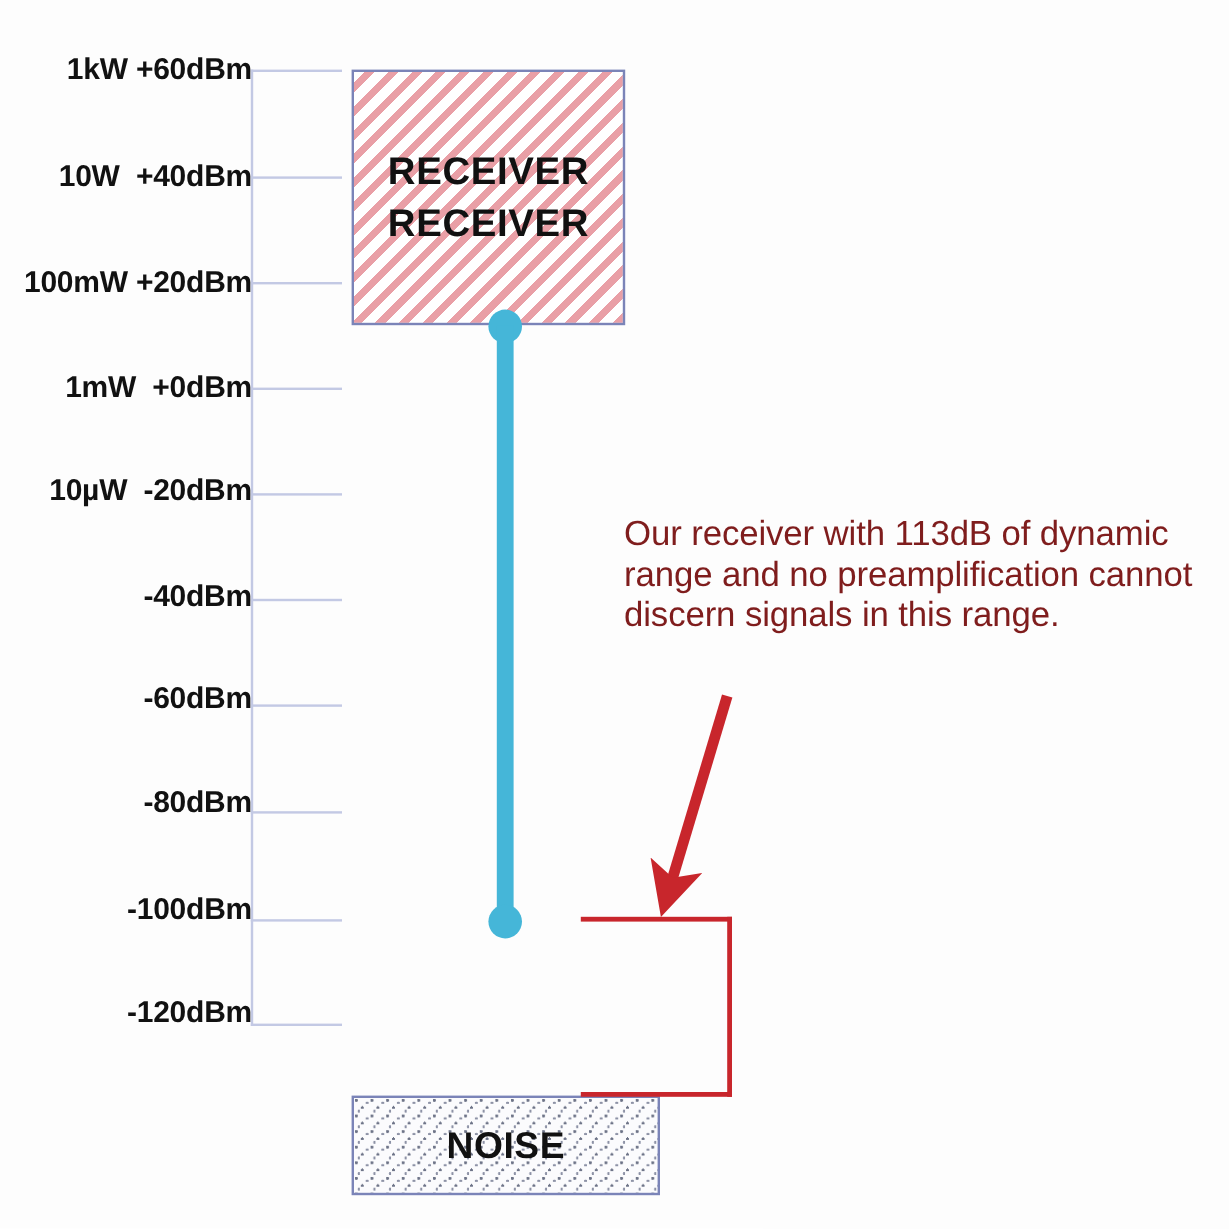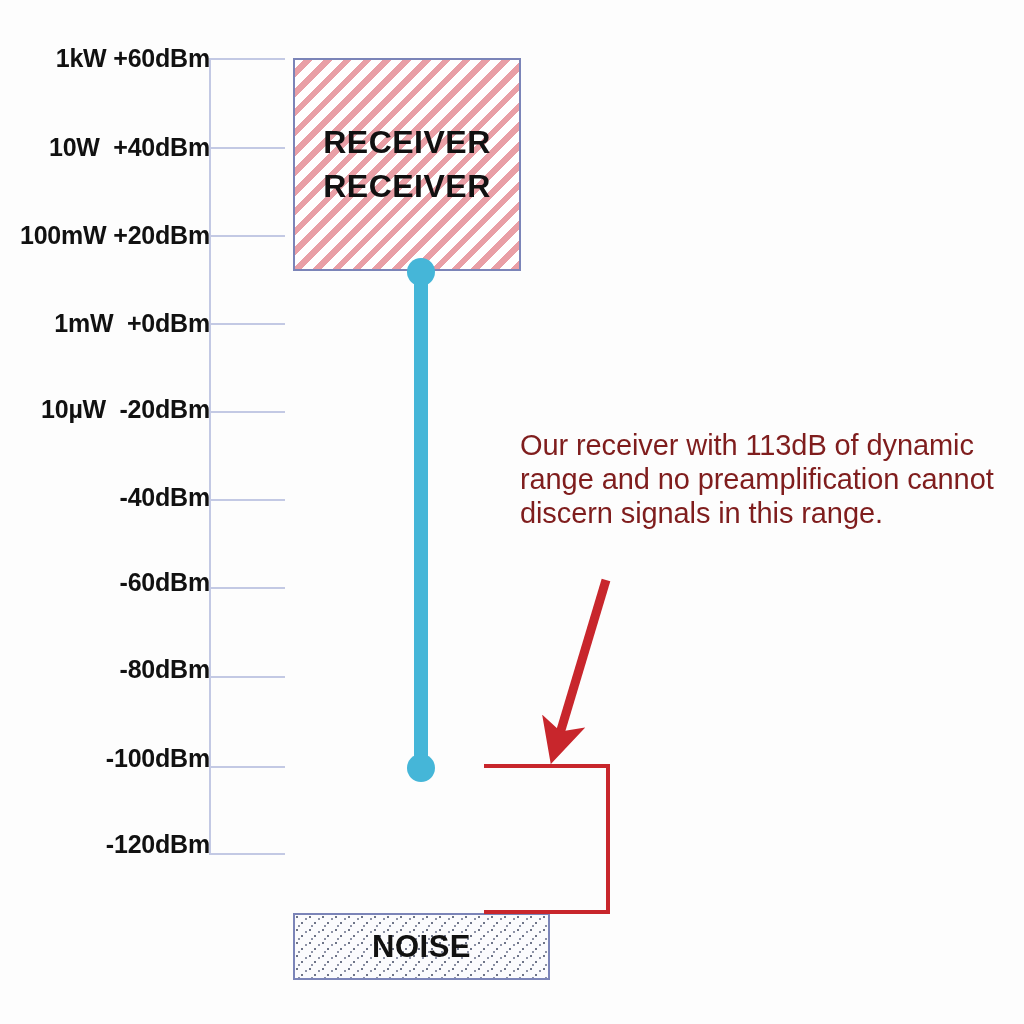--- a/index.html
+++ b/index.html
@@ -81,21 +81,21 @@
     text-align: center;
     letter-spacing: 0.5px;
   }
 
   
   .noise-box {
     position: absolute;
     left: 293px;
     top: 913px;
     width: 257px;
-    height: 67px;
+    height: 83px;
     border: 2px solid #7b84b8;
     box-sizing: border-box;
     background-color: #fbfbfd;
     background-image:
       radial-gradient(circle at 2px 2px, #6e7488 1.1px, transparent 1.3px),
       radial-gradient(circle at 7px 8px, #6e7488 1.1px, transparent 1.3px),
       radial-gradient(circle at 11px 4px, #8d92a6 1.0px, transparent 1.2px),
       radial-gradient(circle at 4px 11px, #8d92a6 1.0px, transparent 1.2px);
     background-size: 13px 13px, 13px 13px, 13px 13px, 13px 13px;
     display: flex;

